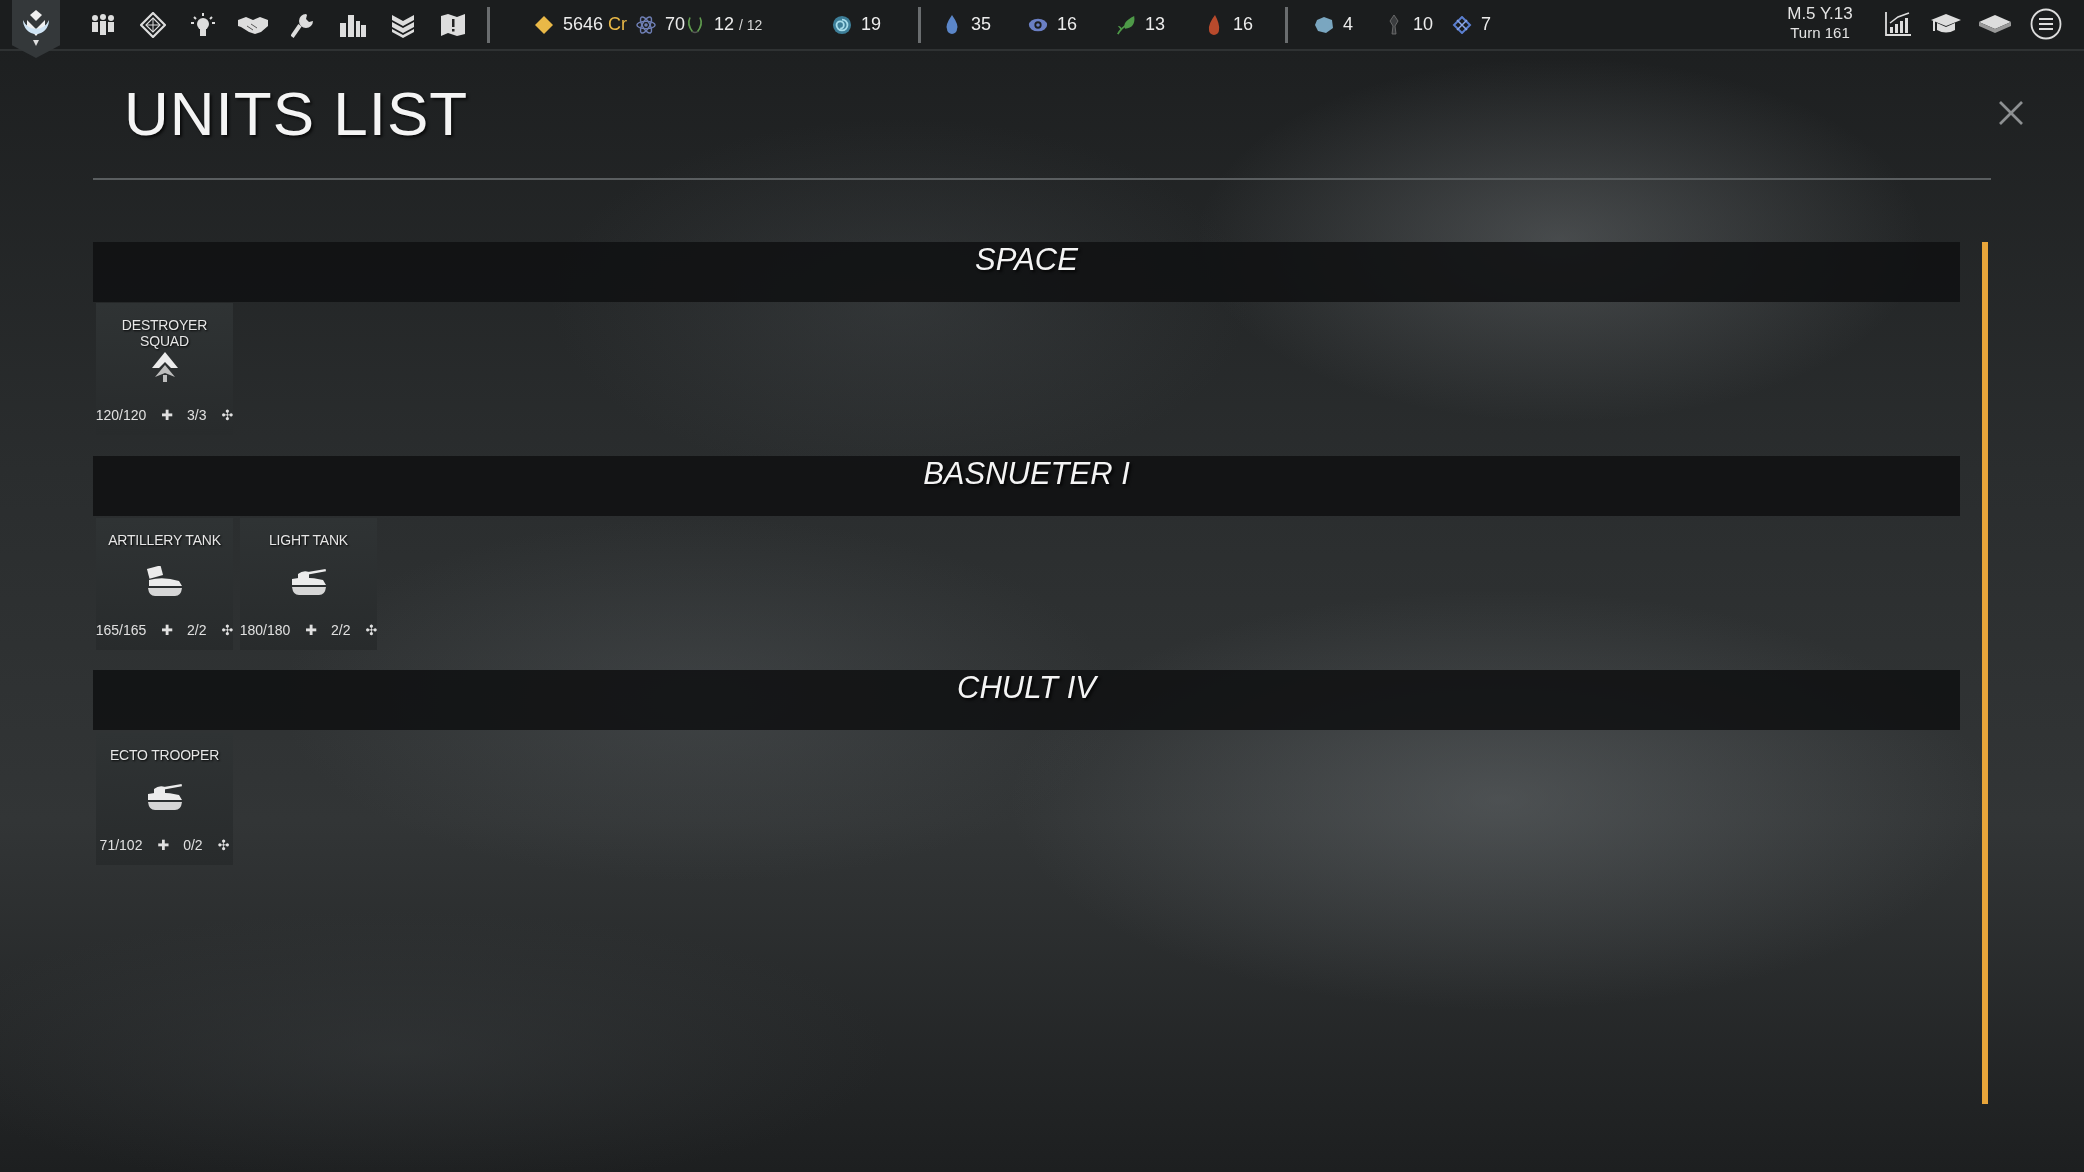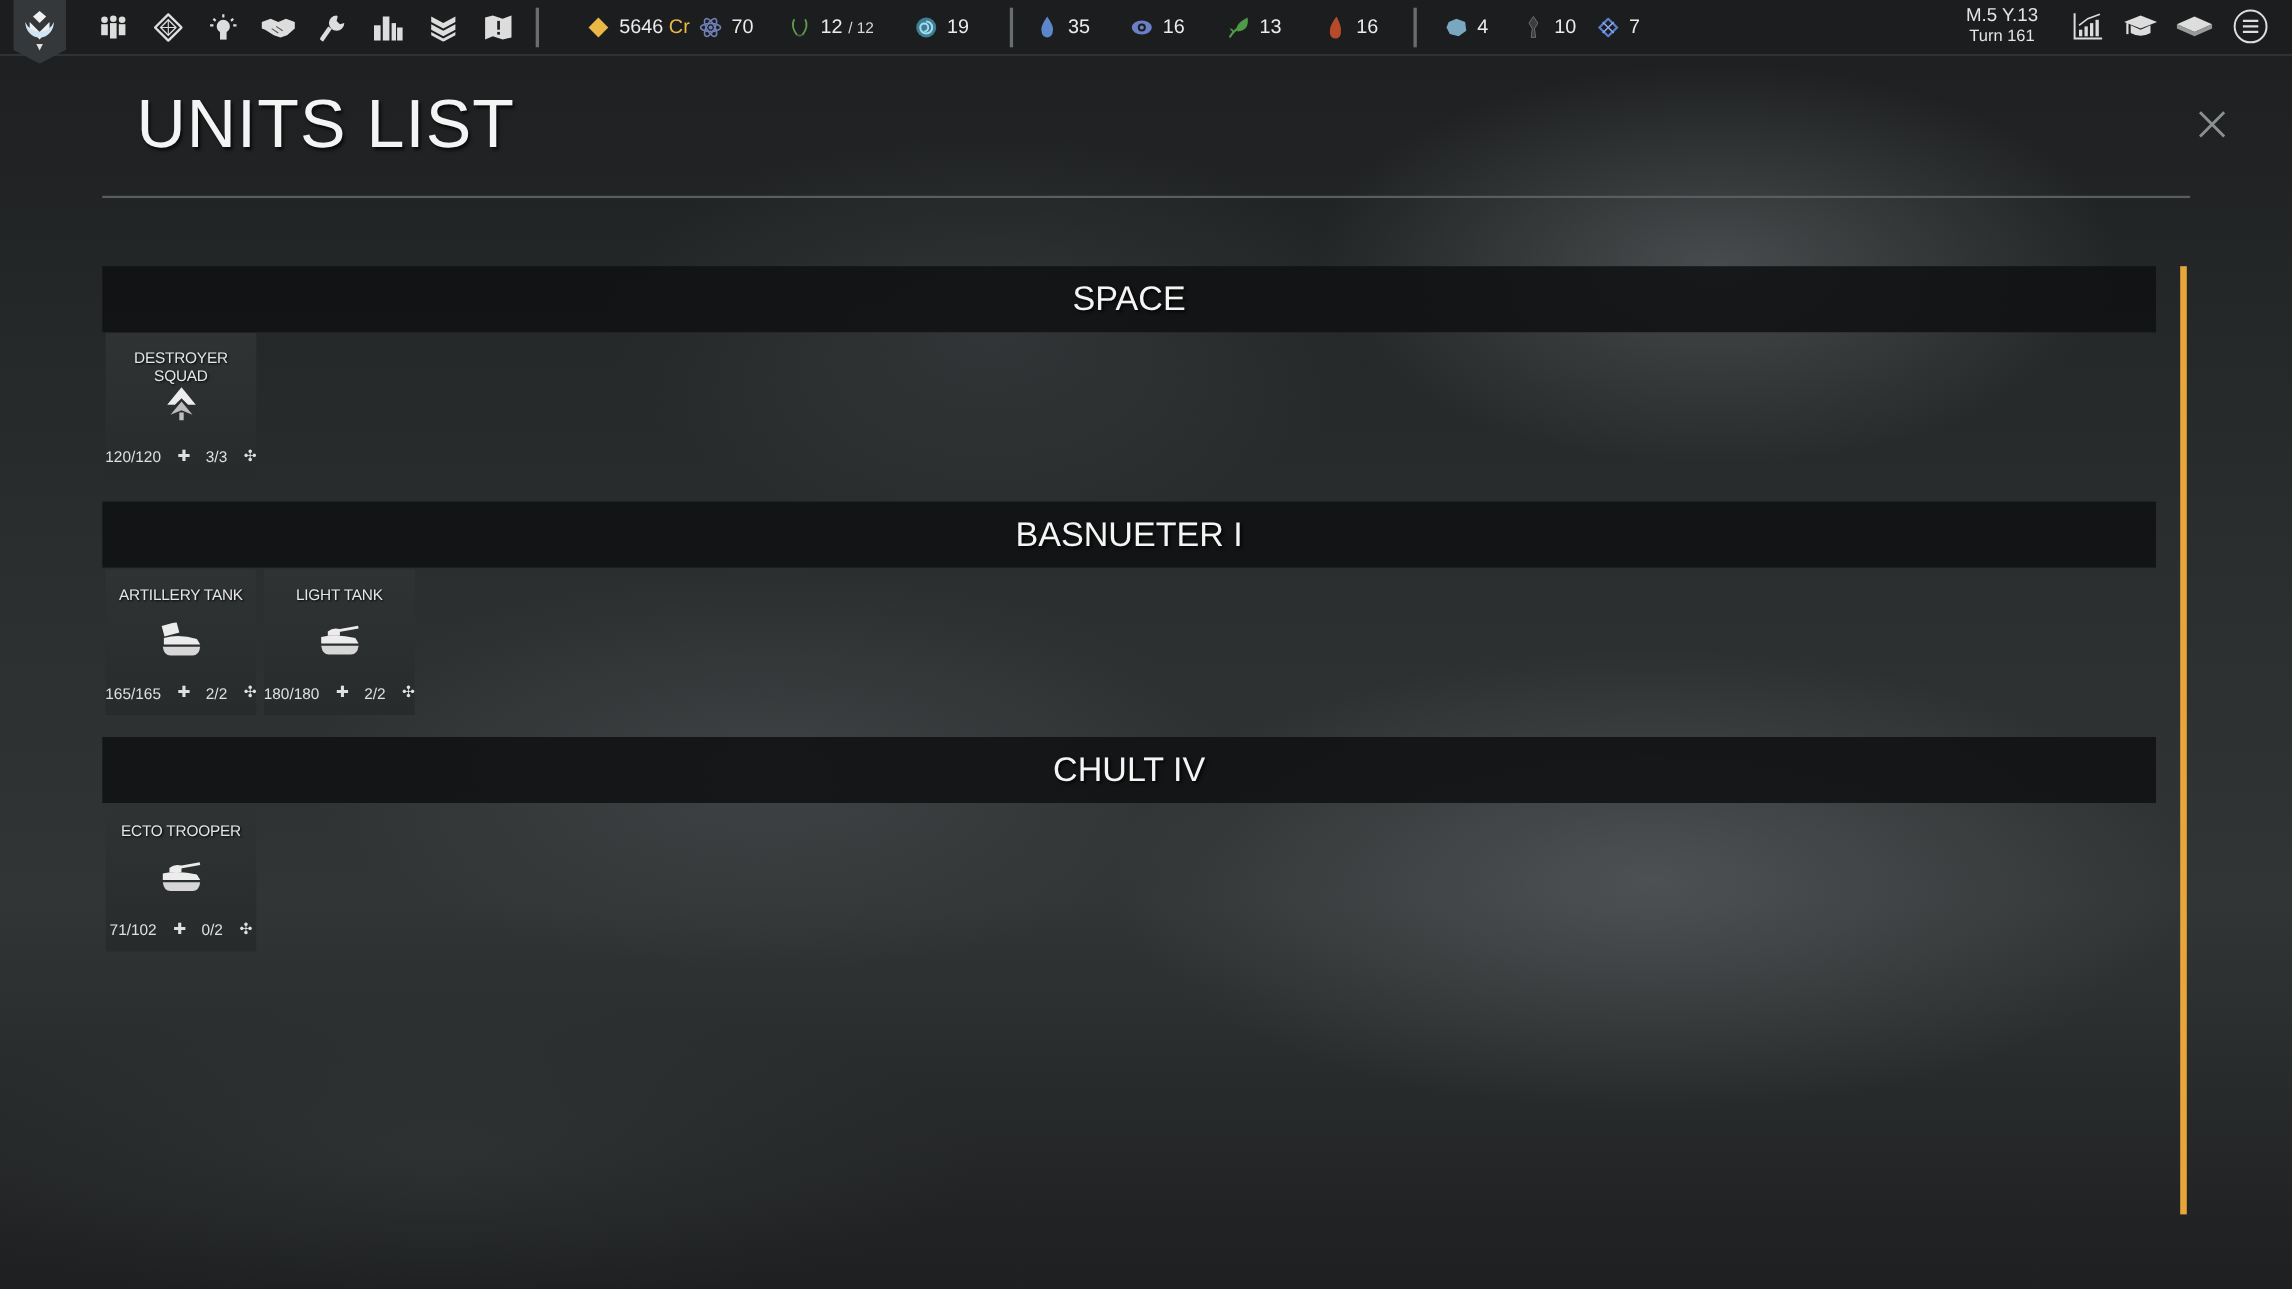--- a/index.html
+++ b/index.html
@@ -54,23 +54,24 @@
     .close {
       position: absolute; left: 1994px; top: 96px; width: 34px; height: 34px; cursor: pointer;
       display: flex; align-items: center; justify-content: center;
     }
     .divider { position: absolute; left: 93px; top: 178px; width: 1898px; height: 2px; background: #5a5e60; }
     .scroll-track { position: absolute; left: 1982px; top: 242px; width: 6px; height: 862px; background: #e8a53a; cursor: pointer; }
 
     .section-header {
       position: absolute; left: 93px; width: 1867px; height: 60px;
       background: rgba(16,17,18,0.88);
-      display: flex; align-items: center; justify-content: center;
+      display: flex; align-items: flex-start; justify-content: center;
       font-size: 31px; color: #f4f4f4;
       text-shadow: 2px 2px 3px rgba(0,0,0,0.8);
+      font-style: italic;
     }
     .card {
       position: absolute; width: 137px; height: 132px;
       background: linear-gradient(180deg, #2f3334 0%, #282b2c 100%);
       cursor: pointer;
     }
     .card .name {
       position: absolute; left: 0; top: 14px; width: 100%; text-align: center;
       font-size: 14px; color: #e6e6e6; letter-spacing: -0.2px;
       text-shadow: 1px 1px 2px rgba(0,0,0,0.9);
@@ -177,21 +178,21 @@
     <span class="ico">
         <svg width="22" height="22" viewBox="0 0 22 22">
           <ellipse cx="11" cy="11" rx="10" ry="4" fill="none" stroke="#6f7fb5" stroke-width="1.6"></ellipse>
           <ellipse cx="11" cy="11" rx="10" ry="4" transform="rotate(60 11 11)" fill="none" stroke="#6f7fb5" stroke-width="1.6"></ellipse>
           <ellipse cx="11" cy="11" rx="10" ry="4" transform="rotate(-60 11 11)" fill="none" stroke="#6f7fb5" stroke-width="1.6"></ellipse>
           <circle cx="11" cy="11" r="2" fill="#6f7fb5"></circle>
         </svg>
       </span>
     <span>70</span>
   </div>
-  <div class="res" style="left:717px;">
+  <div class="res" style="left:685px;">
     <span class="ico">
         <svg width="24" height="22" viewBox="0 0 24 22">
           <path d="M6 2 Q2 10 9 19" fill="none" stroke="#5f9a4e" stroke-width="2"></path>
           <path d="M18 2 Q22 10 15 19" fill="none" stroke="#5f9a4e" stroke-width="2"></path>
           <path d="M9 19 Q12 21 15 19" fill="none" stroke="#555" stroke-width="2"></path>
         </svg>
       </span>
     <span>12</span>
     <span class="small">/ 12</span>
   </div>

